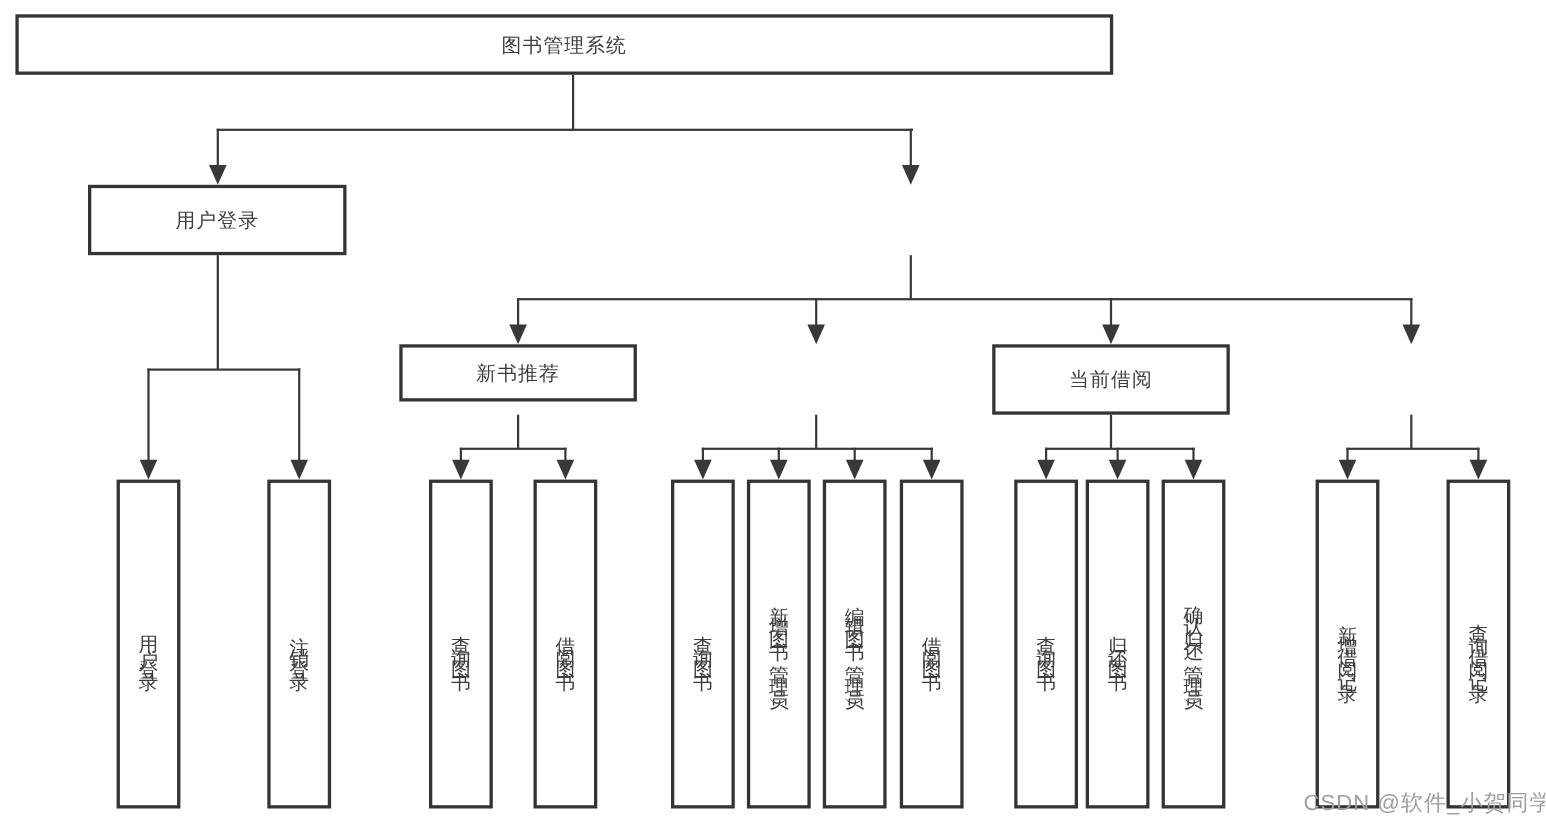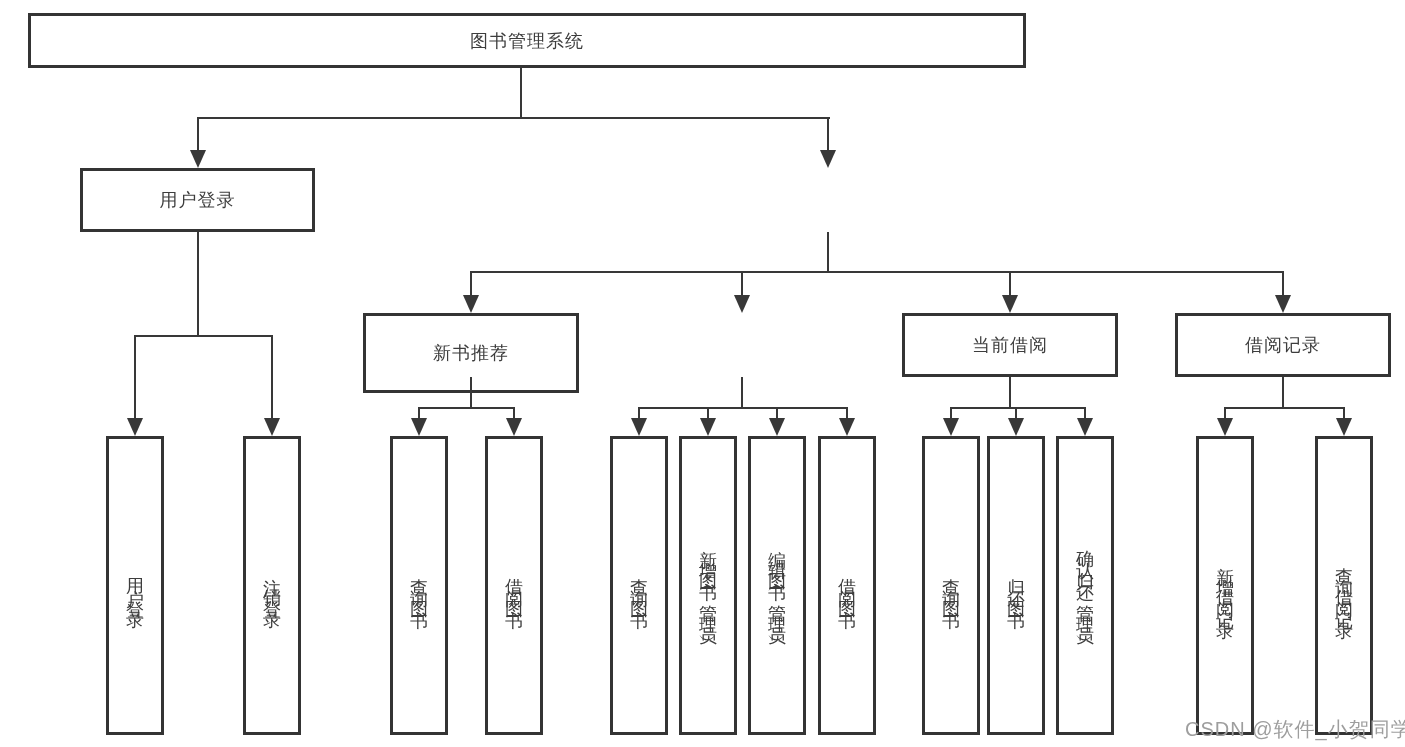--- a/index.html
+++ b/index.html
@@ -25,36 +25,33 @@
   #watermark{
     position:absolute;left:1185px;top:716px;z-index:10;
     font-size:20px;color:#9e9e9e;white-space:nowrap;letter-spacing:1px;
   }
 </style>
 </head>
 <body>
 
 <div id="stage">
 
-  <div class="box" style="left:28px;top:13px;width:998px;height:55px">
+  <div class="box" style="left:14px;top:13px;width:998px;height:55px">
     <span class="lbl">图书管理系统</span>
   </div>
 
   <div class="box" style="left:80px;top:168px;width:235px;height:64px">
     <span class="lbl">用户登录</span>
   </div>
 
-  <div class="box" style="left:363px;top:313px;width:216px;height:80px">
+  <div class="box" style="left:363px;top:313px;width:216px;height:52px">
     <span class="lbl">新书推荐</span>
   </div>
   <div class="box" style="left:902px;top:313px;width:216px;height:64px">
     <span class="lbl">当前借阅</span>
-  </div>
-  <div class="box" style="left:1175px;top:313px;width:216px;height:64px">
-    <span class="lbl">借阅记录</span>
   </div>
 
   <div class="box v" style="left:106px;top:436px;width:58px;height:299px">
     <span class="lbl">用户登录</span>
   </div>
   <div class="box v" style="left:243px;top:436px;width:58px;height:299px">
     <span class="lbl">注销登录</span>
   </div>
   <div class="box v" style="left:390px;top:436px;width:58px;height:299px">
     <span class="lbl">查询图书</span>

